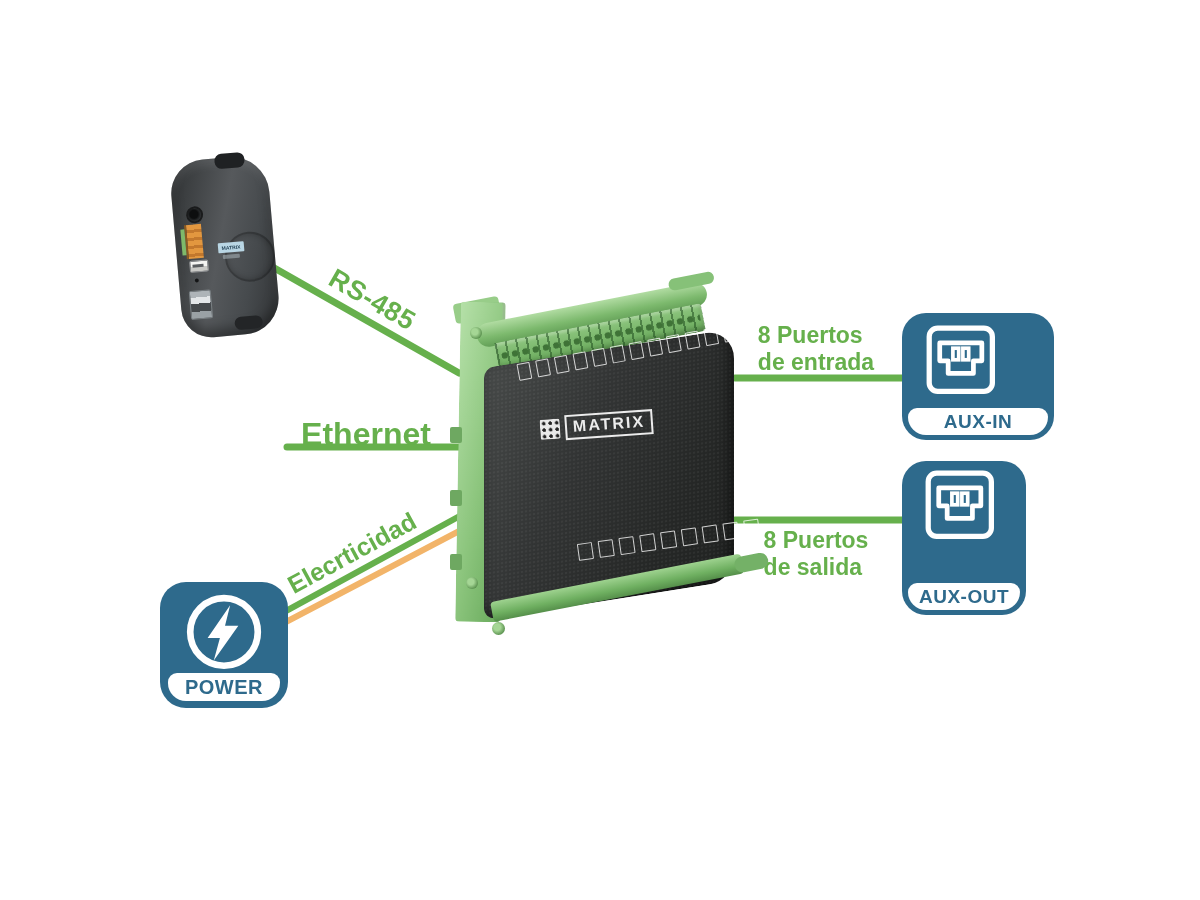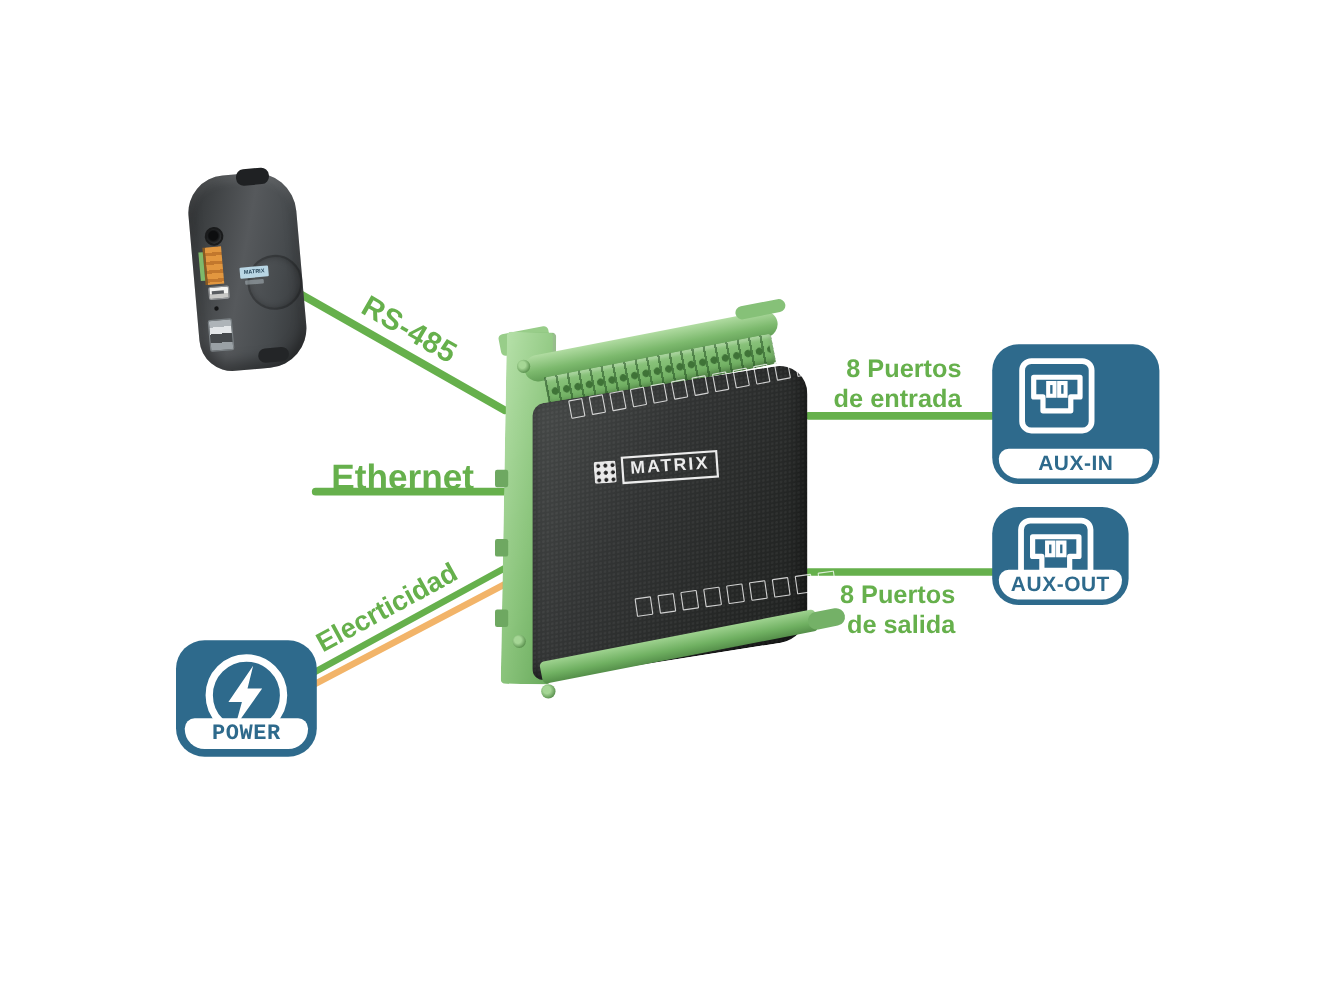--- a/index.html
+++ b/index.html
@@ -8,29 +8,29 @@
   
   #lines{position:absolute;left:0;top:0;z-index:1;pointer-events:none;}
   .ln-green{stroke:var(--green,#66b04c);}
   .ln-orange{stroke:var(--orange,#f2b469);}
   
   .glabel{position:absolute;z-index:2;color:var(--green,#66b04c);font-weight:700;
           white-space:nowrap;transform:translate(-50%,-50%);}
   #rs485-label{left:372px;top:300px;font-size:27px;transform:translate(-50%,-50%) rotate(30deg);letter-spacing:.5px;}
   #ethernet-label{left:366px;top:434px;font-size:32px;}
   #electricity-label{left:352px;top:553px;font-size:25px;transform:translate(-50%,-50%) rotate(-28.5deg);}
-  .glabel-2line{text-align:right;font-size:23px;line-height:27px;}
+  .glabel-2line{text-align:left;font-size:23px;line-height:27px;}
   #auxin-label{left:816px;top:349px;}
   #auxout-label{left:816px;top:554px;}
   
   .icon-box{position:absolute;z-index:2;background:var(--blue,#2e6a8c);color:var(--white,#fff);}
   #poe-box{left:158px;top:388px;width:128px;height:128px;border-radius:26px;}
-  #power-box{left:160px;top:582px;width:128px;height:106px;border-radius:26px;font-family:Liberation Mono, monospace;}
+  #power-box{left:160px;top:582px;width:128px;height:126px;border-radius:26px;}
   #auxin-box{left:902px;top:313px;width:152px;height:127px;border-radius:24px;}
-  #auxout-box{left:902px;top:461px;width:124px;height:89px;border-radius:24px;}
+  #auxout-box{left:902px;top:461px;width:124px;height:154px;border-radius:24px;}
   .box-bar{position:absolute;left:8px;right:8px;bottom:7px;height:28px;background:#fff;
            border-radius:9px 9px 18px 18px;display:flex;align-items:center;justify-content:center;
            color:var(--blue,#2e6a8c);font-weight:700;font-size:20px;letter-spacing:.5px;}
   .auxbar{height:27px;font-size:19px;bottom:5px;left:6px;right:6px;}
   .box-icon{position:absolute;}
   #poe-box .box-icon{left:20px;top:8px;}
   #power-box .box-icon{left:21px;top:9px;}
   #auxin-box .box-icon{left:23px;top:11px;}
   #auxout-box .box-icon{left:22px;top:8px;}
   .bolt-cut{paint-order:stroke;}

